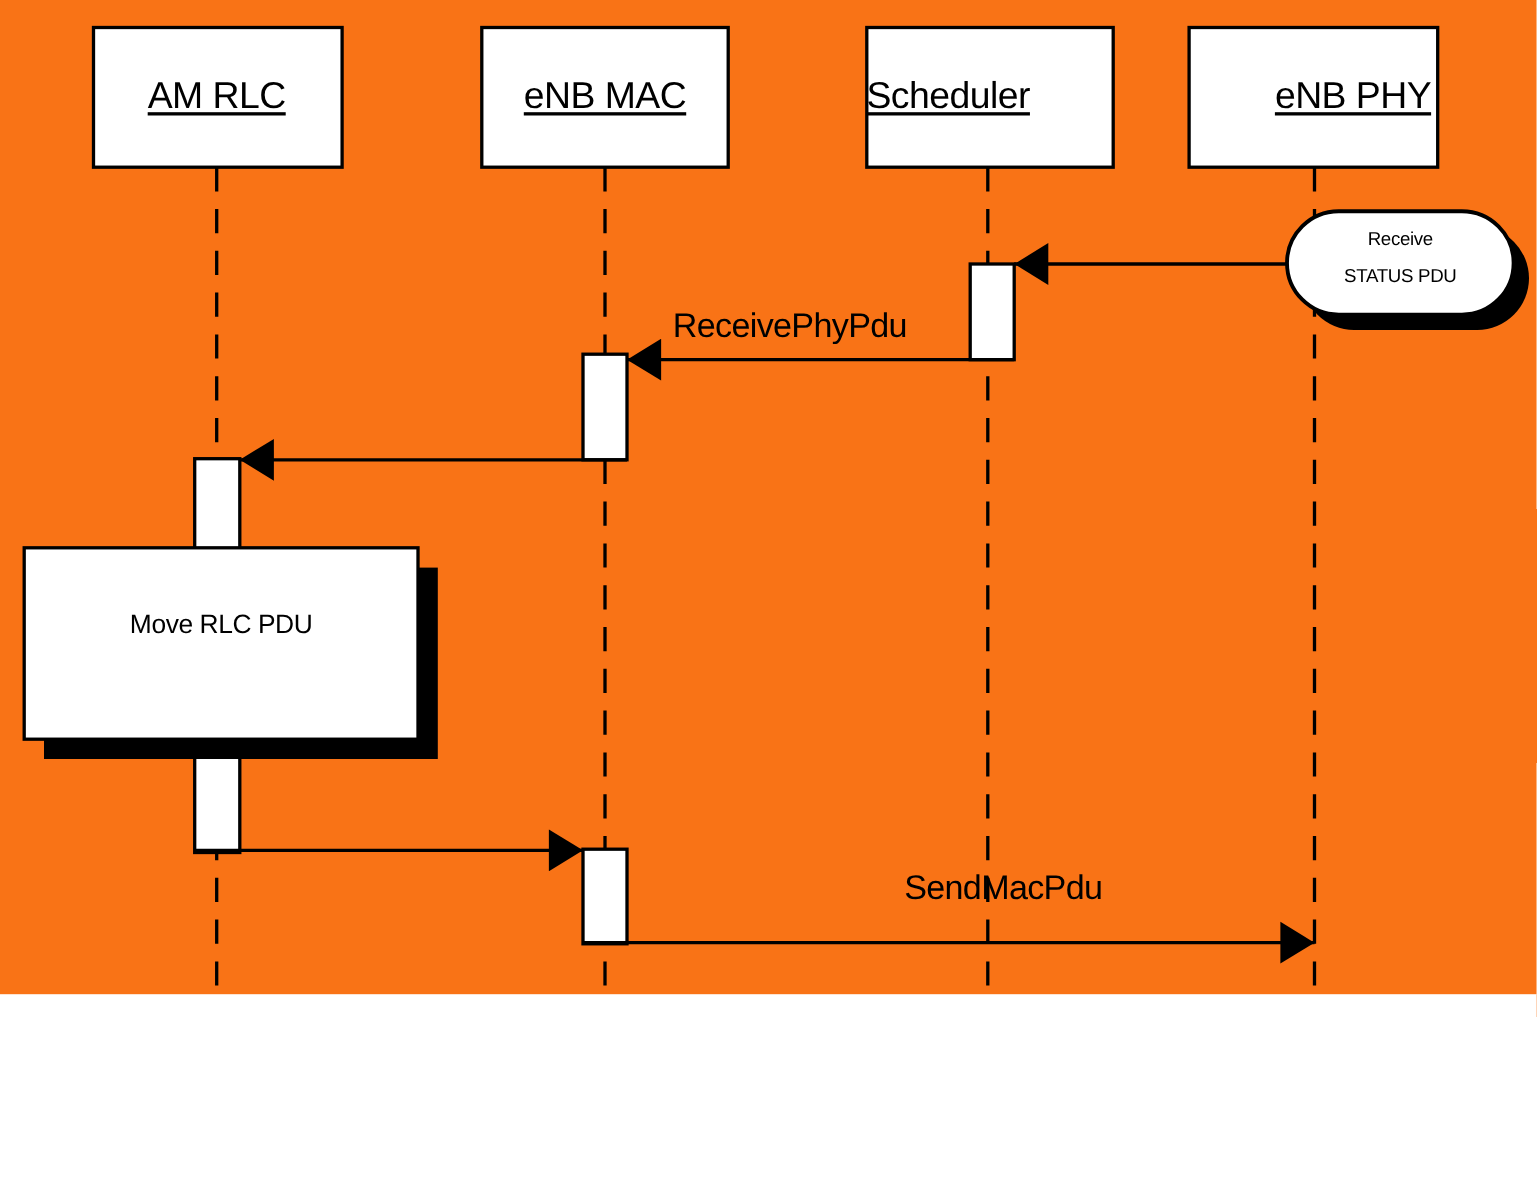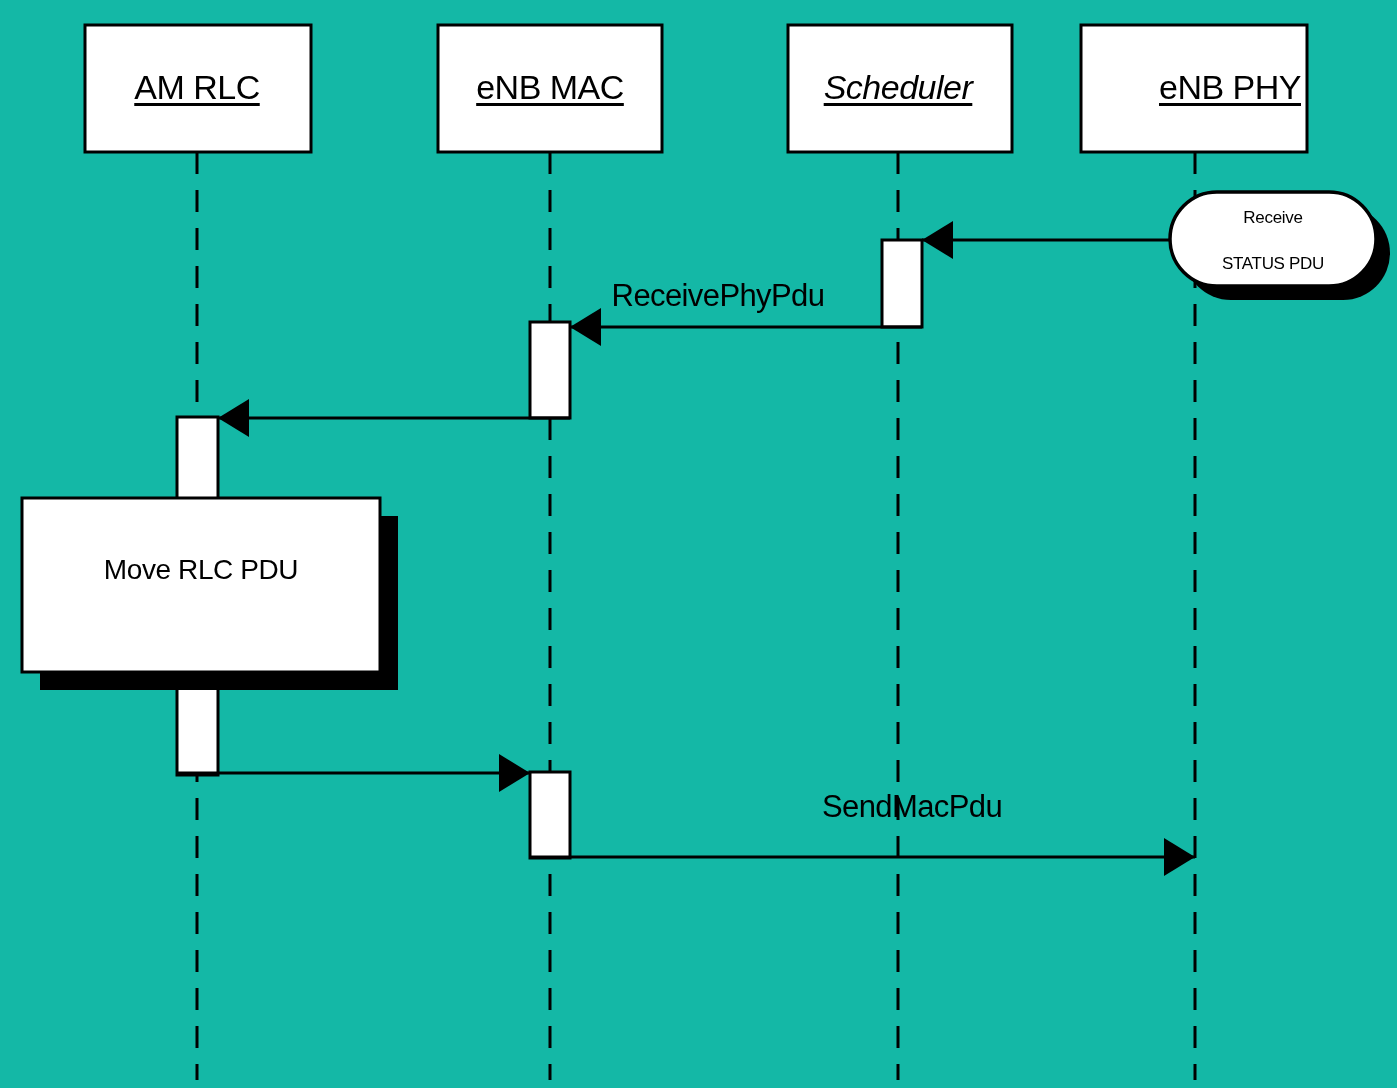--- a/index.html
+++ b/index.html
@@ -3,22 +3,22 @@
 <meta charset="utf-8">
 <style>
   html, body {
     margin: 0;
     padding: 0;
     background: #ffffff;
   }
   #canvas {
     position: relative;
     width: 1397px;
-    height: 1088px;
-    background: #14b8a6;
+    height: 904px;
+    background: #f97316;
     font-family: "Liberation Sans", sans-serif;
     overflow: hidden;
   }
   svg.layer {
     position: absolute;
     top: 0;
     left: 0;
     width: 1397px;
     height: 1088px;
   }
@@ -75,21 +75,21 @@
     text-decoration-thickness: 3px;
     transform: translate(-50%, 0);
     letter-spacing: -0.5px;
   }
   .msg-label {
     font-size: 31px;
     transform: translate(-50%, 0);
     letter-spacing: -0.6px;
   }
   .note-line {
-    font-size: 28px;
+    font-size: 24px;
     text-align: left;
     transform: translate(-50%, 0);
     letter-spacing: -0.4px;
   }
   .note-line em {
     font-style: italic;
   }
   .round-line {
     font-size: 17px;
     text-align: center;
@@ -158,24 +158,24 @@
 
     <g>
       <rect class="round-note-shadow" x="1184" y="206" width="206" height="94" rx="47" ry="47"></rect>
       <rect class="round-note-box" x="1170" y="192" width="206" height="94" rx="47" ry="47"></rect>
     </g>
 
   </svg>
 
   <div class="txt header-label" style="left:197px; top:68px;">AM RLC</div>
   <div class="txt header-label" style="left:550px; top:68px;">eNB MAC</div>
-  <div class="txt header-label" style="left:898px; top:68px;font-style:italic;">Scheduler</div>
+  <div class="txt header-label" style="left:862px; top:68px;">Scheduler</div>
   <div class="txt header-label" style="left:1195px; top:68px;margin-left:35px;">eNB PHY</div>
 
   <div class="txt msg-label" style="left:718px; top:278px;">ReceivePhyPdu</div>
   <div class="txt msg-label" style="left:912px; top:789px;">SendMacPdu</div>
 
   <div class="txt note-line" style="left:201px; top:554px;">Move RLC PDU</div>
 
   <div class="txt round-line" style="left:1273px; top:208px;">Receive</div>
-  <div class="txt round-line" style="left:1273px; top:254px;">STATUS PDU</div>
+  <div class="txt round-line" style="left:1273px; top:241px;">STATUS PDU</div>
 
 </div>
 
 </body></html>

